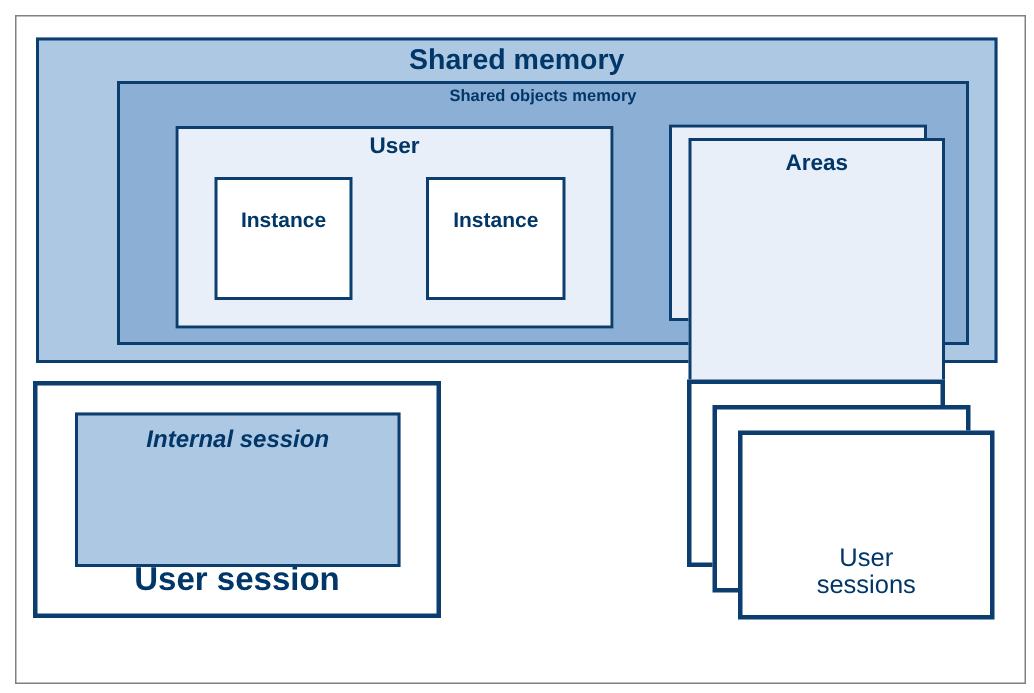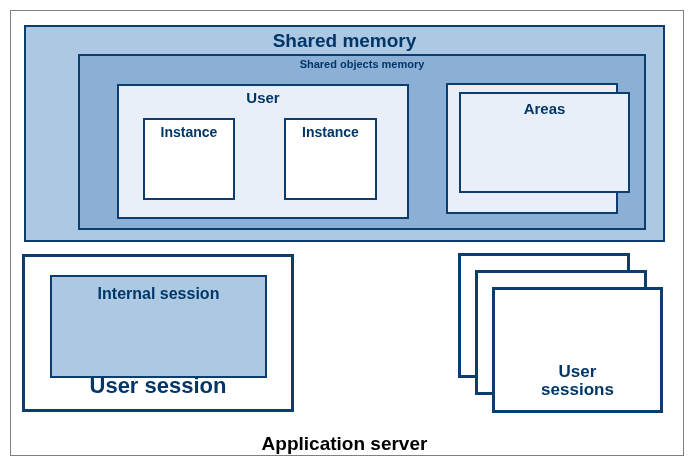--- a/index.html
+++ b/index.html
@@ -38,40 +38,40 @@
   }
   
   .shared-memory   { left: 24px;  top: 25px;  width: 641px; height: 217px; background: var(--light-blue); }
   .shared-memory .box-label { padding-top: 3px; font-size: 19px; }
   .shared-objects  { left: 78px;  top: 54px;  width: 568px; height: 176px; background: var(--medium-blue); }
   .shared-objects .box-label { padding-top: 2px; font-size: 11px; }
   .area-box        { left: 117px; top: 84px;  width: 292px; height: 135px; background: var(--pale-blue); }
   .area-box .box-label { padding-top: 3px; font-size: 15px; }
   .instance-1      { left: 143px; top: 118px; width: 92px;  height: 82px; background: #ffffff; }
   .instance-2      { left: 284px; top: 118px; width: 93px;  height: 82px; background: #ffffff; }
-  .instance-1 .box-label, .instance-2 .box-label { padding-top: 4px; font-size: 14px; }
+  .instance-1 .box-label, .instance-2 .box-label { padding-top: 18px; font-size: 14px; }
   .areas-back      { left: 446px; top: 83px;  width: 172px; height: 131px; background: var(--pale-blue); }
-  .areas-front     { left: 459px; top: 92px;  width: 171px; height: 101px; background: var(--pale-blue); }
+  .areas-front     { left: 459px; top: 92px;  width: 171px; height: 164px; background: var(--pale-blue); }
   .areas-front .box-label { padding-top: 6px; font-size: 15px; }
   
   .user-session    { left: 22px;  top: 254px; width: 272px; height: 158px; background: #ffffff; border-width: 3px; }
   .user-session-label {
     position: absolute; left: 0; bottom: 10px; width: 100%;
     text-align: center; font-weight: bold; font-size: 22px; color: var(--navy-text);
   }
   .internal-session { left: 50px; top: 275px; width: 217px; height: 103px; background: var(--light-blue); }
-  .internal-session .box-label { padding-top: 8px; font-size: 16px; }
+  .internal-session .box-label { padding-top: 8px; font-size: 16px; font-style: italic; }
   
   .us-back   { left: 458px; top: 253px; width: 172px; height: 125px; background: #ffffff; border-width: 3px; }
   .us-middle { left: 475px; top: 270px; width: 172px; height: 125px; background: #ffffff; border-width: 3px; }
   .us-front  { left: 492px; top: 287px; width: 171px; height: 126px; background: #ffffff; border-width: 3px; }
   .user-sessions-label {
     position: absolute; left: 50%; bottom: 10px; width: 100px;
     transform: translateX(-50%);
-    text-align: center; font-weight: bold; font-size: 17px; line-height: 1.1;
+    text-align: center; font-weight: normal; font-size: 17px; line-height: 1.1;
     color: var(--navy-text);
   }
   .app-server-label {
     left: 0; top: 433px; width: 689px;
     text-align: center; font-weight: bold; font-size: 19px;
     color: var(--title-black);
   }
 </style>
 </head>
 <body>
@@ -112,15 +112,14 @@
   <div class="abs box internal-session">
     <span class="box-label">Internal session</span>
   </div>
 
   <div class="abs box us-back"></div>
   <div class="abs box us-middle"></div>
   <div class="abs box us-front">
     <span class="user-sessions-label">User sessions</span>
   </div>
 
-  <div class="abs app-server-label">Application server</div>
 
 </div>
 
 </body></html>

